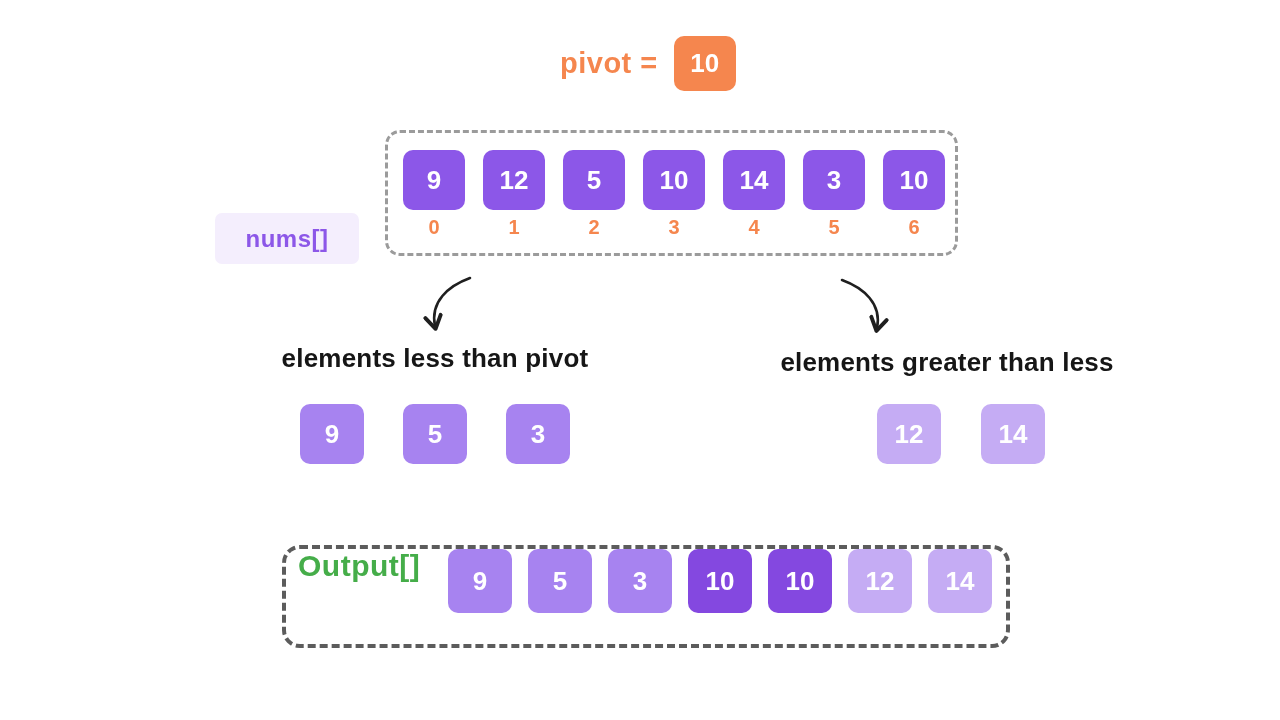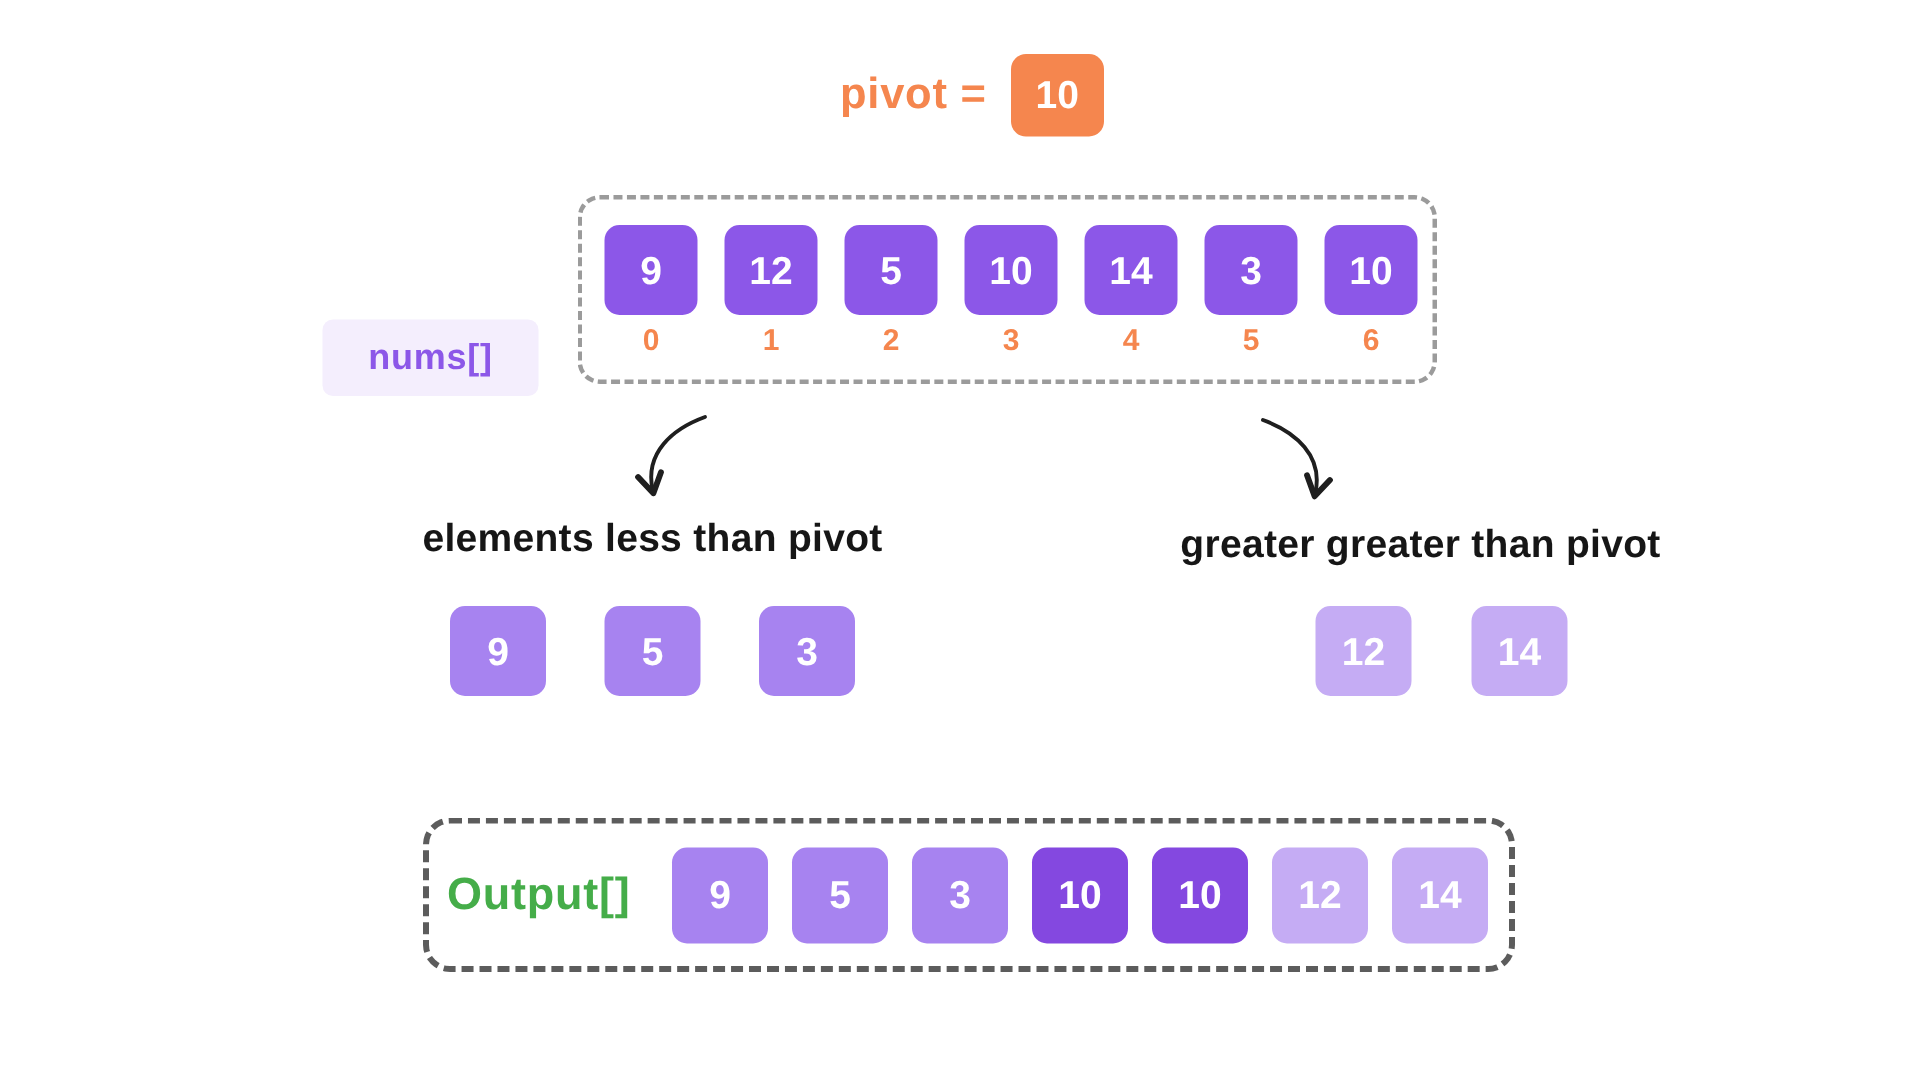--- a/index.html
+++ b/index.html
@@ -56,21 +56,21 @@
   .less-row    { left: 300px; top: 404px; display: flex; gap: 39px; }
   .greater-row { left: 877px; top: 404px; display: flex; gap: 40px; }
   .less-row .cell, .greater-row .cell { width: 64px; height: 60px; }
   .less-row .cell { background: var(--purple-mid); }
   .greater-row .cell { background: var(--purple-light); }
 
   
   .output-container {
     left: 282px; top: 545px; width: 728px; height: 103px;
     border: 4px dashed var(--dash-dark); border-radius: 18px;
-    display: flex; align-items: center; padding-left: 12px;
+    display: flex; padding-left: 12px;
   }
   .output-label {
     width: 140px; margin-right: 10px;
     color: var(--green); font-size: 30px; font-weight: bold; letter-spacing: .5px;
   }
   .output-cells { display: flex; gap: 16px; }
   .output-cells .cell { width: 64px; height: 64px; }
 </style>
 </head>
 <body>
@@ -125,21 +125,21 @@
 <svg class="abs arrow-right-svg" width="75" height="75" viewBox="0 0 75 75">
   <defs>
     <marker id="ah-r" viewBox="0 0 10 10" refX="6.5" refY="5" markerWidth="7.5" markerHeight="7.5" orient="auto">
       <path d="M1.5,1 L8,5 L1.5,9" fill="none" stroke="#1F1F1F" stroke-width="2" stroke-linecap="round" stroke-linejoin="round"></path>
     </marker>
   </defs>
   <path d="M14,12 C36,20 54,36 49,60" fill="none" stroke="#1F1F1F" stroke-width="2.6" stroke-linecap="round" marker-end="url(#ah-r)"></path>
 </svg>
 
 <div class="abs caption caption-less">elements less than pivot</div>
-<div class="abs caption caption-greater">greater greater than pivot</div>
+<div class="abs caption caption-greater">elements greater than less</div>
 
 <div class="abs less-row">
   <div class="cell">9</div>
   <div class="cell">5</div>
   <div class="cell">3</div>
 </div>
 
 <div class="abs greater-row">
   <div class="cell">12</div>
   <div class="cell">14</div>

